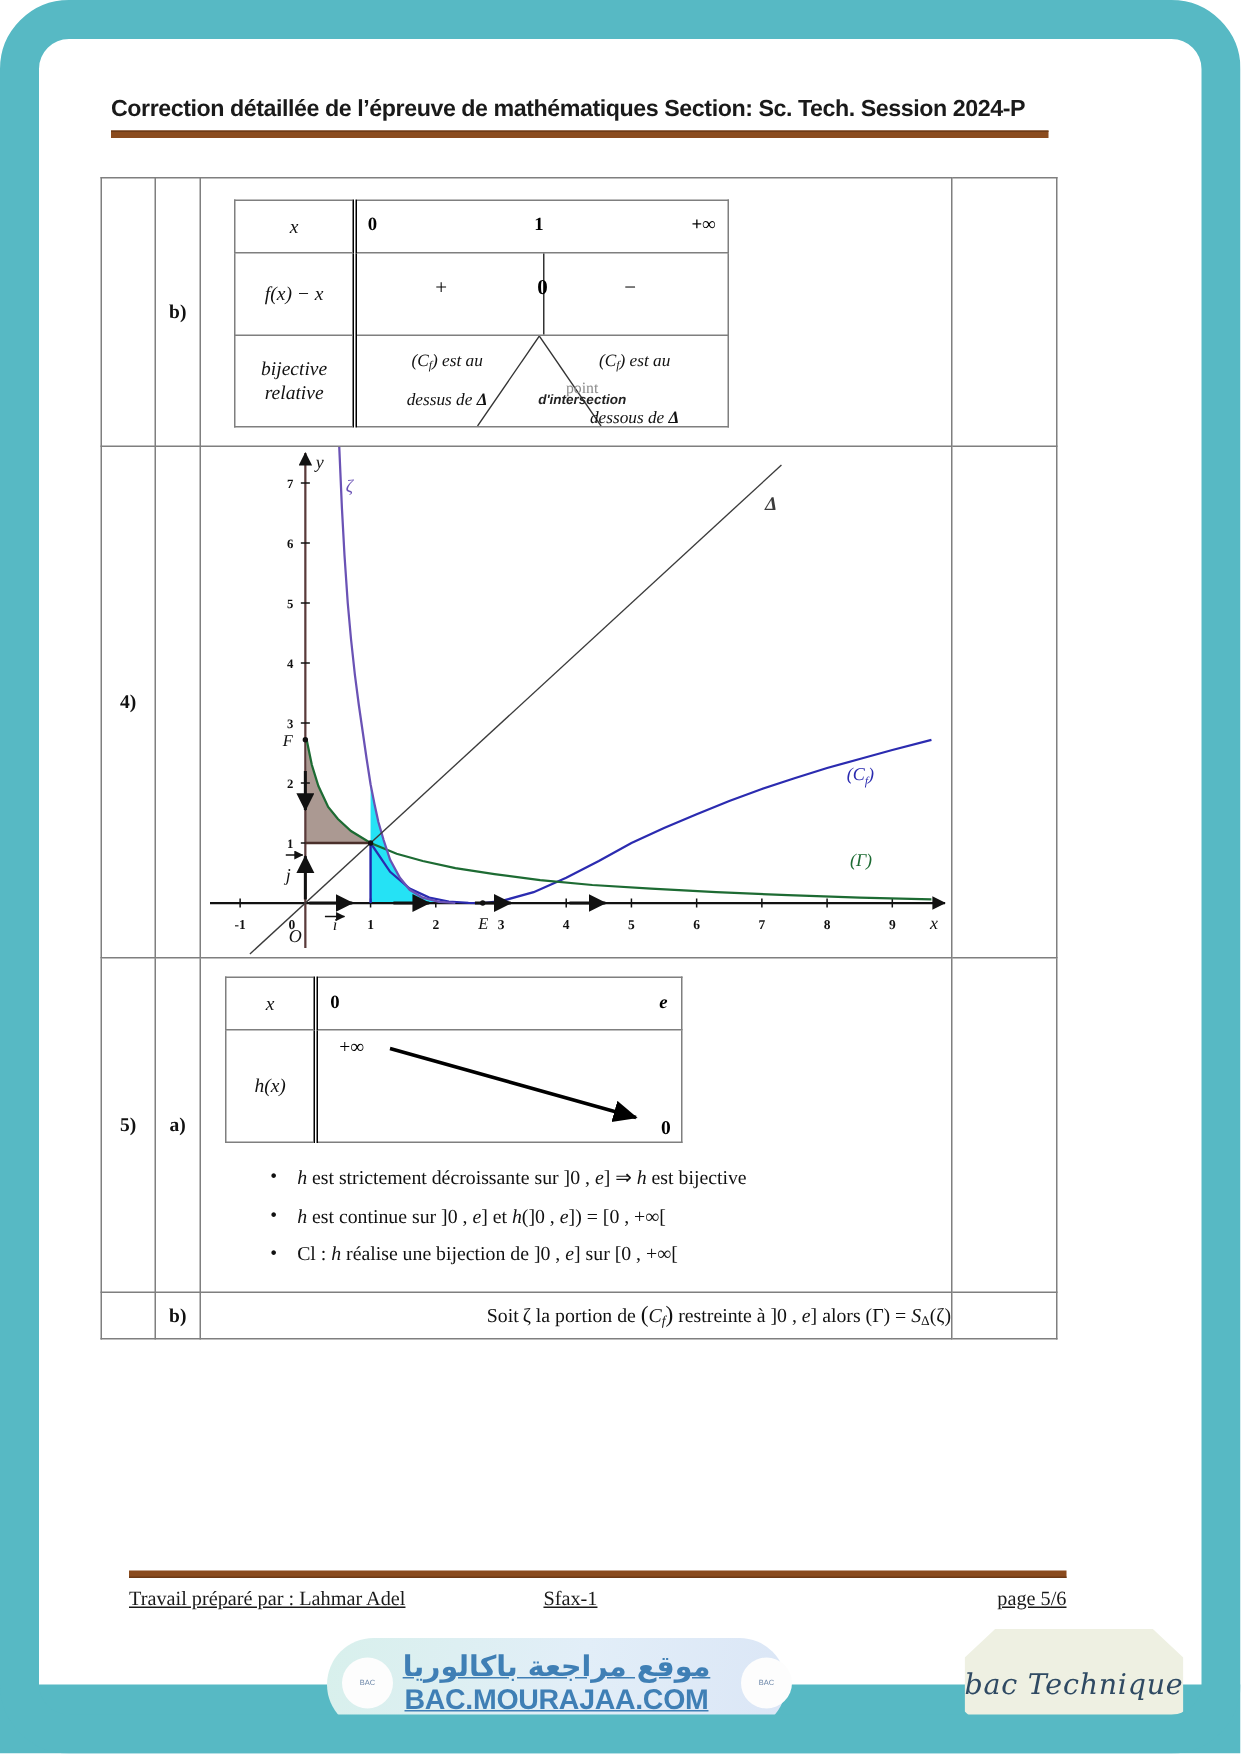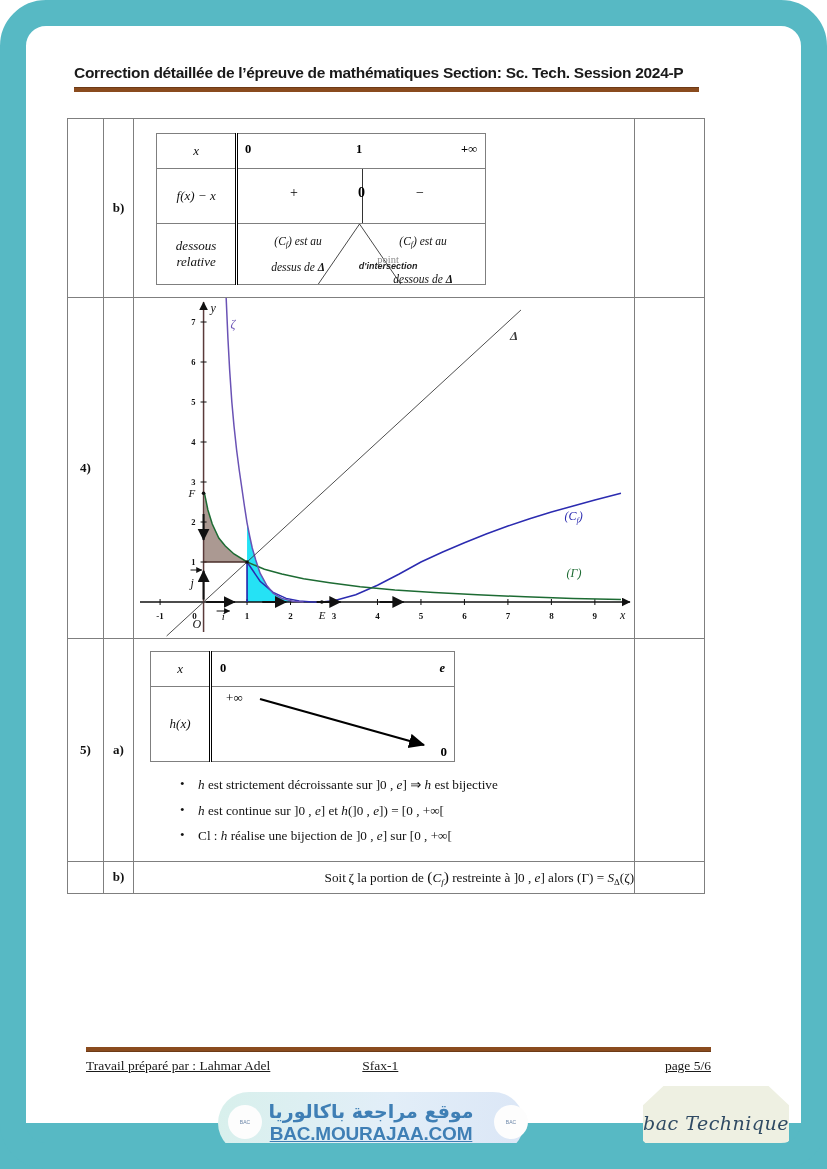--- a/index.html
+++ b/index.html
@@ -186,21 +186,21 @@
     position:absolute;left:218px;top:1092px;
     width:306px;height:62px;
     background:linear-gradient(100deg,#d8f0ec 0%,#e2eef8 55%,#dbe6f6 100%);
     border-radius:31px;
     z-index:24;
     display:flex;flex-direction:column;align-items:center;justify-content:center;
   }
   #wm-ar{
     font-family:"DejaVu Sans", sans-serif;
     font-size:19px;font-weight:bold;color:#3f7fb5;
-    direction:rtl;line-height:1.15;
+    direction:rtl;text-decoration:underline;line-height:1.15;
   }
   #wm-url{
     font-family:"Liberation Sans", sans-serif;
     font-size:19px;font-weight:bold;color:#3f7fb5;
     text-decoration:underline;letter-spacing:-0.2px;line-height:1.15;
   }
   .wm-badge{
     position:absolute;top:1105px;width:34px;height:34px;border-radius:50%;
     background:#fdfdfd;z-index:25;
     display:flex;align-items:center;justify-content:center;
@@ -263,21 +263,21 @@
               <div id="t1-sign">
                 <div class="midline" style="left:124px;"></div>
                 <span class="sv" style="left:52px;top:16px;">+</span>
                 <span class="sv" style="left:120px;top:16px;font-weight:bold;">0</span>
                 <span class="sv" style="left:178px;top:16px;">−</span>
               </div>
             </td>
           </tr>
           <tr>
             <td class="c-lab vlabel">
-              <div>dessous</div>
+              <div>bijective</div>
               <div>relative</div>
             </td>
             <td class="c-val">
               <div id="t1-pos">
                 <svg id="t1-vee" viewBox="0 0 252 60" preserveAspectRatio="none">
                   <line x1="124" y1="0" x2="82" y2="60" stroke="#333" stroke-width="0.9"></line>
                   <line x1="124" y1="0" x2="166" y2="60" stroke="#333" stroke-width="0.9"></line>
                 </svg>
                 <div class="postext" style="left:8px;top:9px;width:104px;">
                   <div>(<span class="it">C<span class="sub">f</span></span>) est au</div>

